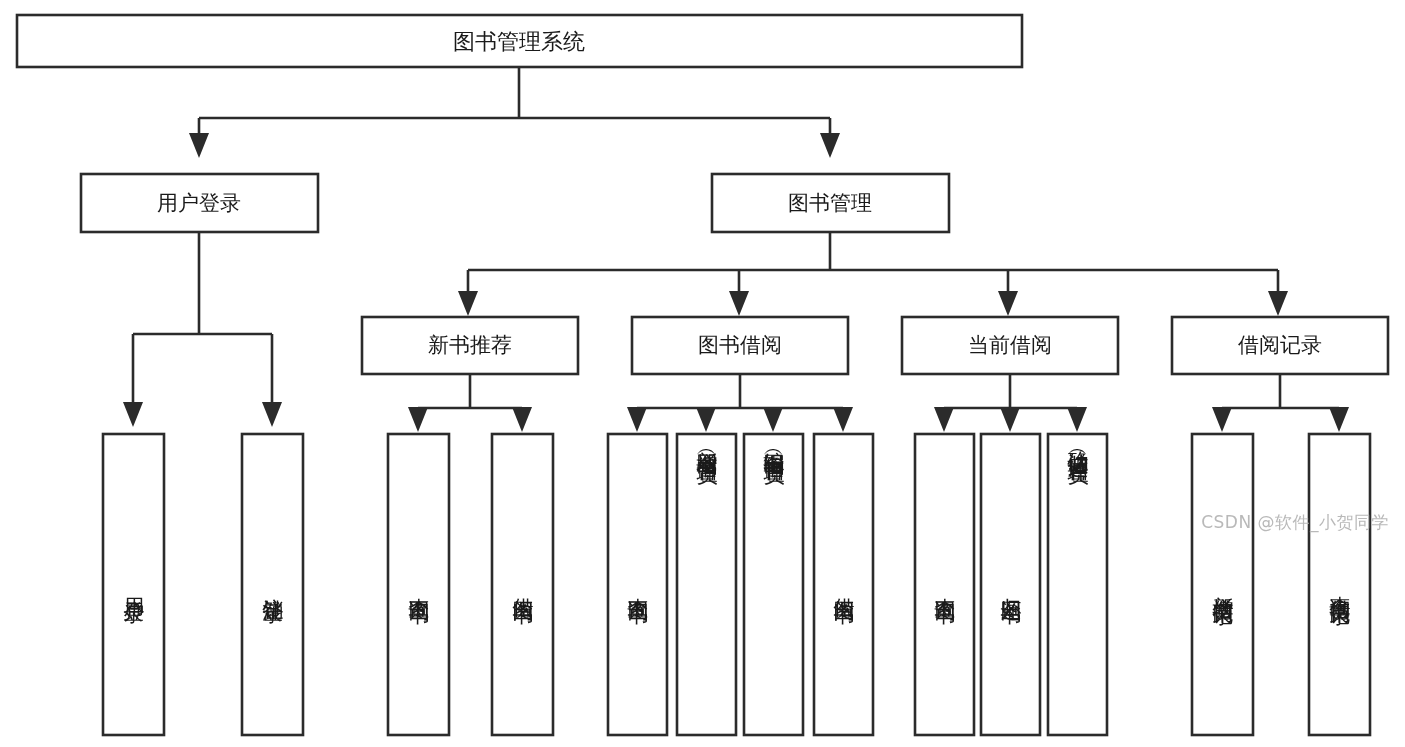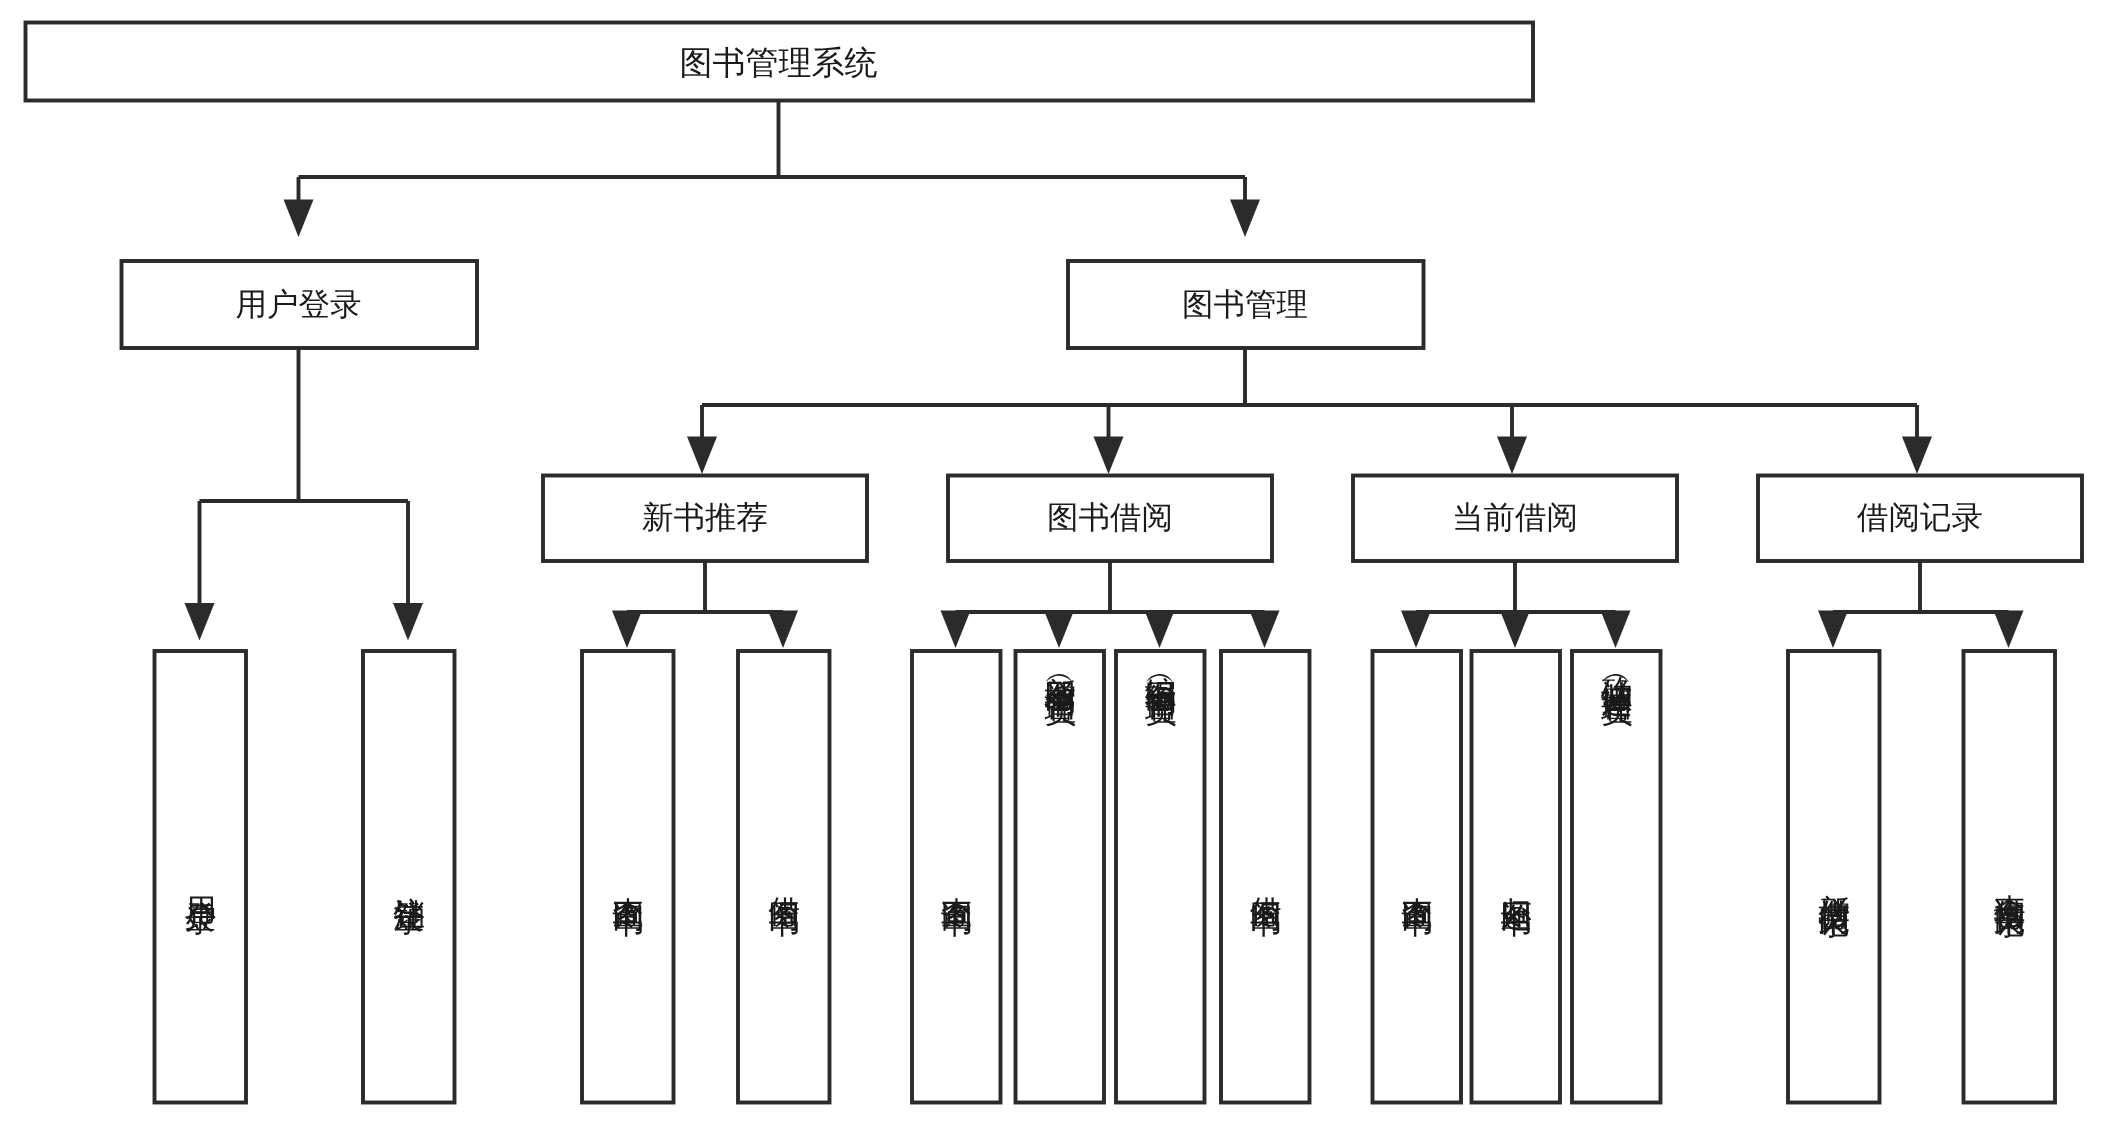--- a/index.html
+++ b/index.html
@@ -275,14 +275,15 @@
     <span class="leaf-label">确认归还（管理员）</span>
   </div>
 
   <div class="leaf-label-wrap" style="left:1192px; top:434px; width:61px; height:301px;">
     <span class="leaf-label">新增借阅记录</span>
   </div>
   <div class="leaf-label-wrap" style="left:1309px; top:434px; width:61px; height:301px;">
     <span class="leaf-label">查询借阅记录</span>
   </div>
 
+  <div class="watermark">CSDN @软件_小贺同学</div>
 
 </div>
 
 </body></html>

